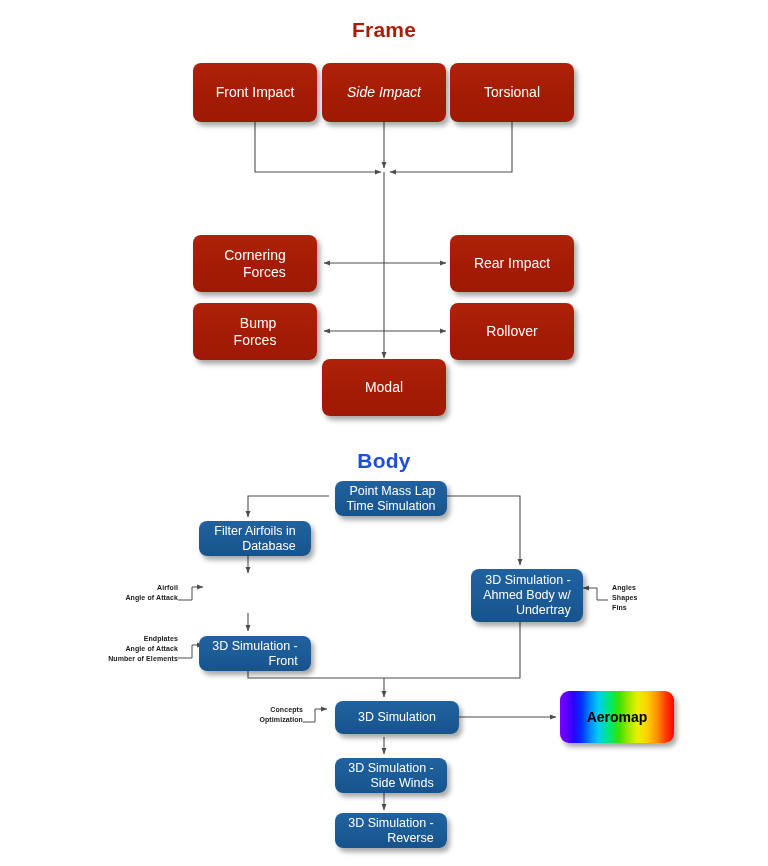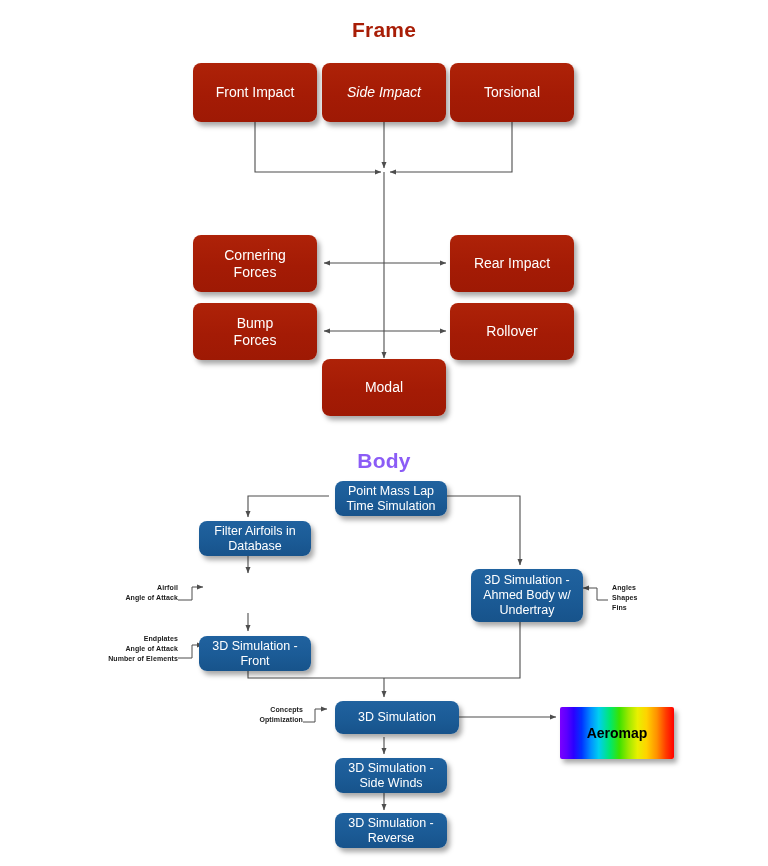--- a/index.html
+++ b/index.html
@@ -25,69 +25,68 @@
   
   .section-title {
     position: absolute;
     text-align: center;
     font-weight: bold;
     font-size: 21px;
     letter-spacing: 0.2px;
     white-space: nowrap;
   }
   .title-frame { color: #A81D06; }
-  .title-body  { color: #8b5cf6; }
+  .title-body  { color: #1d4ed8; }
 
   
   .node {
     position: absolute;
     box-sizing: border-box;
     display: flex;
     align-items: center;
     justify-content: center;
-    text-align: center;
+    text-align: right;
     color: #ffffff;
     border-radius: 8px;
     box-shadow: 3px 4px 5px rgba(0,0,0,0.34);
     line-height: 1.18;
     padding: 0 4px;
     white-space: pre-line;
   }
   .node.red {
     background: #A81D06;
     background: linear-gradient(180deg, #AE2208 0%, #A41B05 55%, #9E1904 100%);
     font-size: 14px;
   }
   .node.blue {
     background: #1B5B96;
     background: linear-gradient(180deg, #20629F 0%, #1B5B96 55%, #17538B 100%);
     font-size: 12.5px;
     margin-left: 7px;
   }
   .node.rainbow {
-    border-radius: 2px;
+    border-radius: 9px;
     background: linear-gradient(90deg,
         #7A00FF 0%,
         #5B00FF 6%,
         #2B00FF 12%,
         #0033FF 19%,
         #0090FF 27%,
         #00CFF0 34%,
         #00E86E 44%,
         #3BE200 52%,
         #9DE800 60%,
         #E8F000 68%,
         #FFD200 76%,
         #FF9100 85%,
         #FF3A00 93%,
         #FF0000 100%);
     color: #000000;
     font-weight: bold;
     font-size: 14px;
-    margin-top: 16px;
   }
 
   
   .annot {
     position: absolute;
     font-size: 7px;
     font-weight: bold;
     color: #1a1a1a;
     line-height: 1.45;
     white-space: pre-line;

